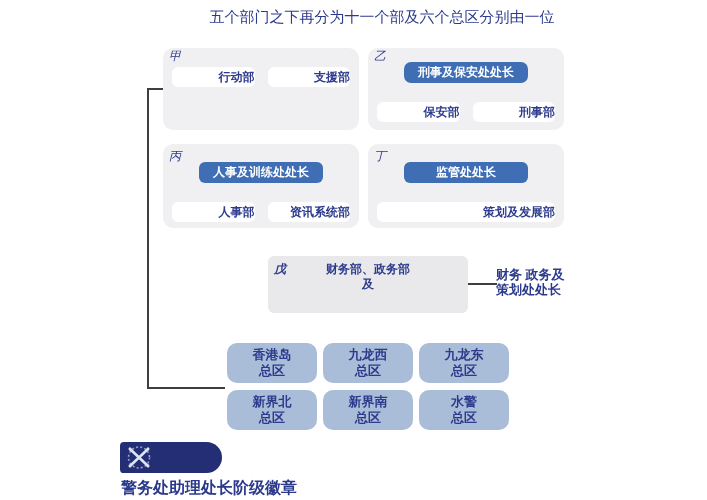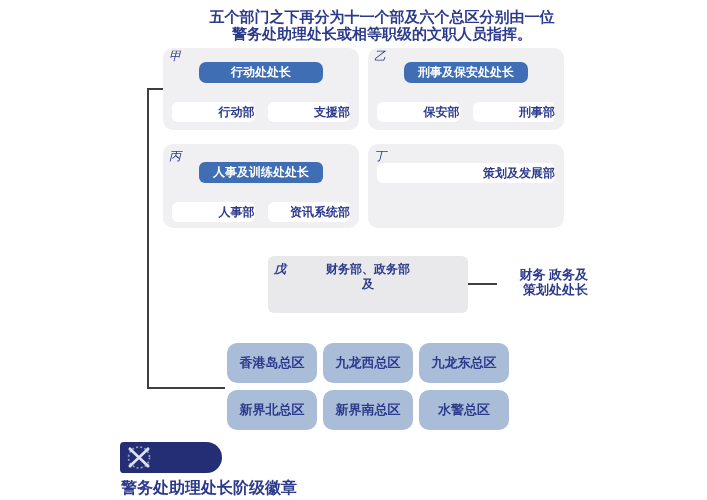--- a/index.html
+++ b/index.html
@@ -1,21 +1,21 @@
 <!DOCTYPE html>
 <html style="--text-navy: #2c3a8c; --accent-blue: #3f6eb5; --panel-gray: #f0f0f2; --box-gray: #e9e9eb; --region-blue: #a9bdd9; --badge-navy: #242e74; --line-dark: #3f3f3f;"><head>
 <meta charset="utf-8">
 <style>
   * { margin:0; padding:0; box-sizing:border-box; }
   html,body { background:#fff; }
   body { font-family:"Liberation Sans", sans-serif; }
   .canvas { position:relative; width:707px; height:500px; background:#ffffff; overflow:hidden; }
 
   .header { position:absolute; left:57px; top:8px; width:650px; text-align:center;
-            font-weight:bold; font-size:15px; line-height:17px; color:var(--text-navy); }
+            font-weight:normal; font-size:15px; line-height:17px; color:var(--text-navy); }
 
   .line { position:absolute; background:var(--line-dark); }
   .line.h { height:1.5px; }
   .line.v { width:1.5px; }
 
   .section { position:absolute; width:196px; background:var(--panel-gray); border-radius:10px; }
   .section.h82 { height:82px; }
   .section.h84 { height:84px; }
   .sec-label { position:absolute; top:0; left:6px; font-size:12px; font-style:italic;
                font-family:"Liberation Serif", serif; color:var(--text-navy); }
@@ -24,53 +24,51 @@
                border-radius:7px; white-space:nowrap; }
   .section.r2 .chief-btn { margin-top:18px;border-radius:6px; }
   .dept-row { display:flex; gap:13px; padding:0 9px; margin-top:19px; }
   .dept { flex:1; height:20px; line-height:20px; text-align:right; background:#ffffff;
           border-radius:6px; font-size:12px; font-weight:bold; color:var(--text-navy);
           white-space:nowrap; overflow:visible; }
 
   .ebox { position:absolute; left:268px; top:256px; width:200px; height:57px;
           background:var(--box-gray); border-radius:6px; text-align:center; font-size:12px;
           font-weight:bold; color:var(--text-navy); line-height:15px; padding-top:6px; }
-  .echief { position:absolute; left:496px; top:267px; width:92px; text-align:right;
+  .echief { position:absolute; left:496px; top:267px; width:92px; text-align:left;
             font-size:13px; font-weight:bold; color:var(--text-navy); line-height:15px; }
 
   .regions { position:absolute; left:227px; top:343px; display:grid;
              grid-template-columns:repeat(3,90px); grid-auto-rows:40px;
              column-gap:6px; row-gap:7px; }
-  .region { background:var(--region-blue); border-radius:10px; display:flex; 
+  .region { background:var(--region-blue); border-radius:10px; display:flex; flex-direction:column;
             align-items:center; justify-content:center; font-size:13px; font-weight:bold;
             color:var(--text-navy); line-height:16px; }
 
   .badge { position:absolute; left:120px; top:442px; width:102px; height:31px;
            background:var(--badge-navy); border-radius:4px 16px 16px 4px; }
   .badge svg { position:absolute; left:4px; top:2px; }
   .caption { position:absolute; left:121px; top:478px; font-size:16px; font-weight:bold;
              color:var(--text-navy); }
 </style>
 </head>
 <body>
 
 <div class="canvas">
 
   <div class="header">
     <div>五个部门之下再分为十一个部及六个总区分别由一位</div>
-    <div>警务处助理处长或相等职级的文职人员指挥。</div>
   </div>
 
   <div class="line h" style="left:147px;top:88px;width:19px"></div>
   <div class="line v" style="left:147px;top:88px;height:300px"></div>
   <div class="line h" style="left:147px;top:387px;width:78px"></div>
 
   <div class="section h82" style="left:163px;top:48px">
     <span class="sec-label">甲</span>
-    <div class="chief-btn">行动处处长</div>
     <div class="dept-row">
       <div class="dept">行动部</div>
       <div class="dept">支援部</div>
     </div>
   </div>
 
   <div class="section h82" style="left:368px;top:48px">
     <span class="sec-label">乙</span>
     <div class="chief-btn">刑事及保安处处长</div>
     <div class="dept-row">
@@ -83,20 +81,21 @@
     <span class="sec-label" style="top:4px">丙</span>
     <div class="chief-btn">人事及训练处处长</div>
     <div class="dept-row">
       <div class="dept">人事部</div>
       <div class="dept">资讯系统部</div>
     </div>
   </div>
 
   <div class="section h84 r2" style="left:368px;top:144px">
     <span class="sec-label" style="top:4px">丁</span>
+    <div class="chief-btn">监管处处长</div>
     <div class="dept-row">
       <div class="dept">策划及发展部</div>
     </div>
   </div>
 
   <div class="ebox">
     <span class="sec-label" style="top:6px">戊</span>
     <div>财务部、政务部</div>
     <div>及</div>
   </div>

